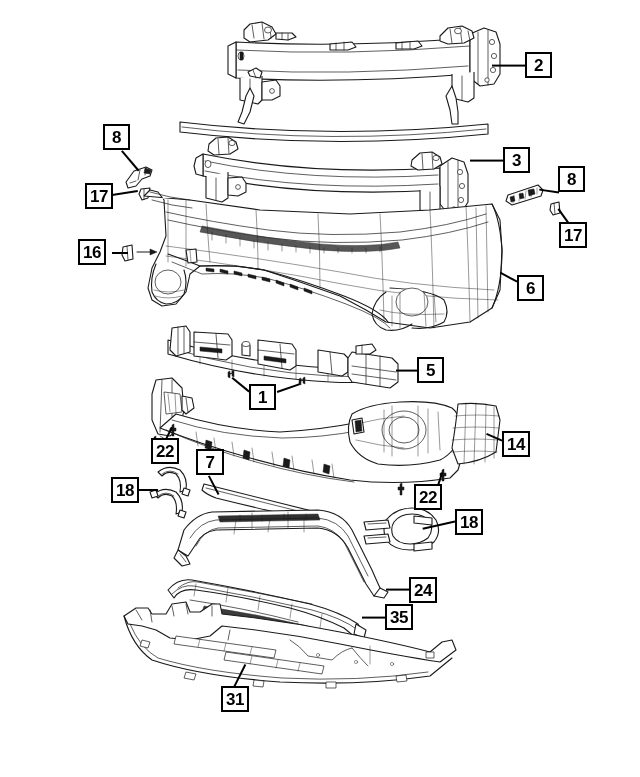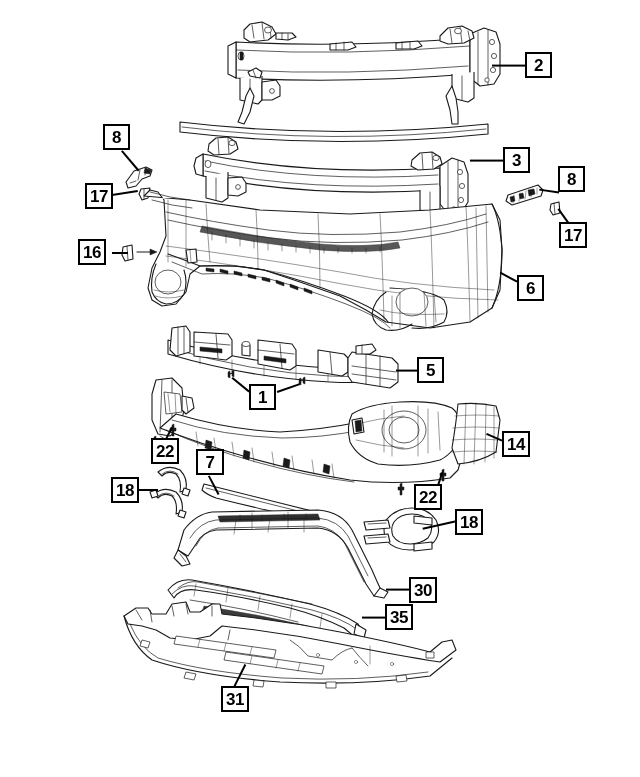--- a/index.html
+++ b/index.html
@@ -463,17 +463,17 @@
   <div class="callout w2" id="cb-c16" style="left: 78px; top: 239px;">16</div>
   <div class="callout w1" id="cb-c6" style="left: 517px; top: 275px;">6</div>
   <div class="callout w1" id="cb-c5" style="left: 417px; top: 357px;">5</div>
   <div class="callout w1" id="cb-c1" style="left: 249px; top: 384px;">1</div>
   <div class="callout w2" id="cb-c14" style="left: 502px; top: 431px;">14</div>
   <div class="callout w2" id="cb-c22a" style="left: 151px; top: 438px;">22</div>
   <div class="callout w2" id="cb-c15" style="left: 196px; top: 449px;">7</div>
   <div class="callout w2" id="cb-c18a" style="left: 111px; top: 477px;">18</div>
   <div class="callout w2" id="cb-c22b" style="left: 414px; top: 484px;">22</div>
   <div class="callout w2" id="cb-c18b" style="left: 455px; top: 509px;">18</div>
-  <div class="callout w2" id="cb-c24" style="left: 409px; top: 577px;">30</div>
+  <div class="callout w2" id="cb-c24" style="left: 409px; top: 577px;">24</div>
   <div class="callout w2" id="cb-c25" style="left: 385px; top: 604px;">35</div>
   <div class="callout w2" id="cb-c27" style="left: 221px; top: 686px;">31</div>
 
 </div>
 
 </body></html>

